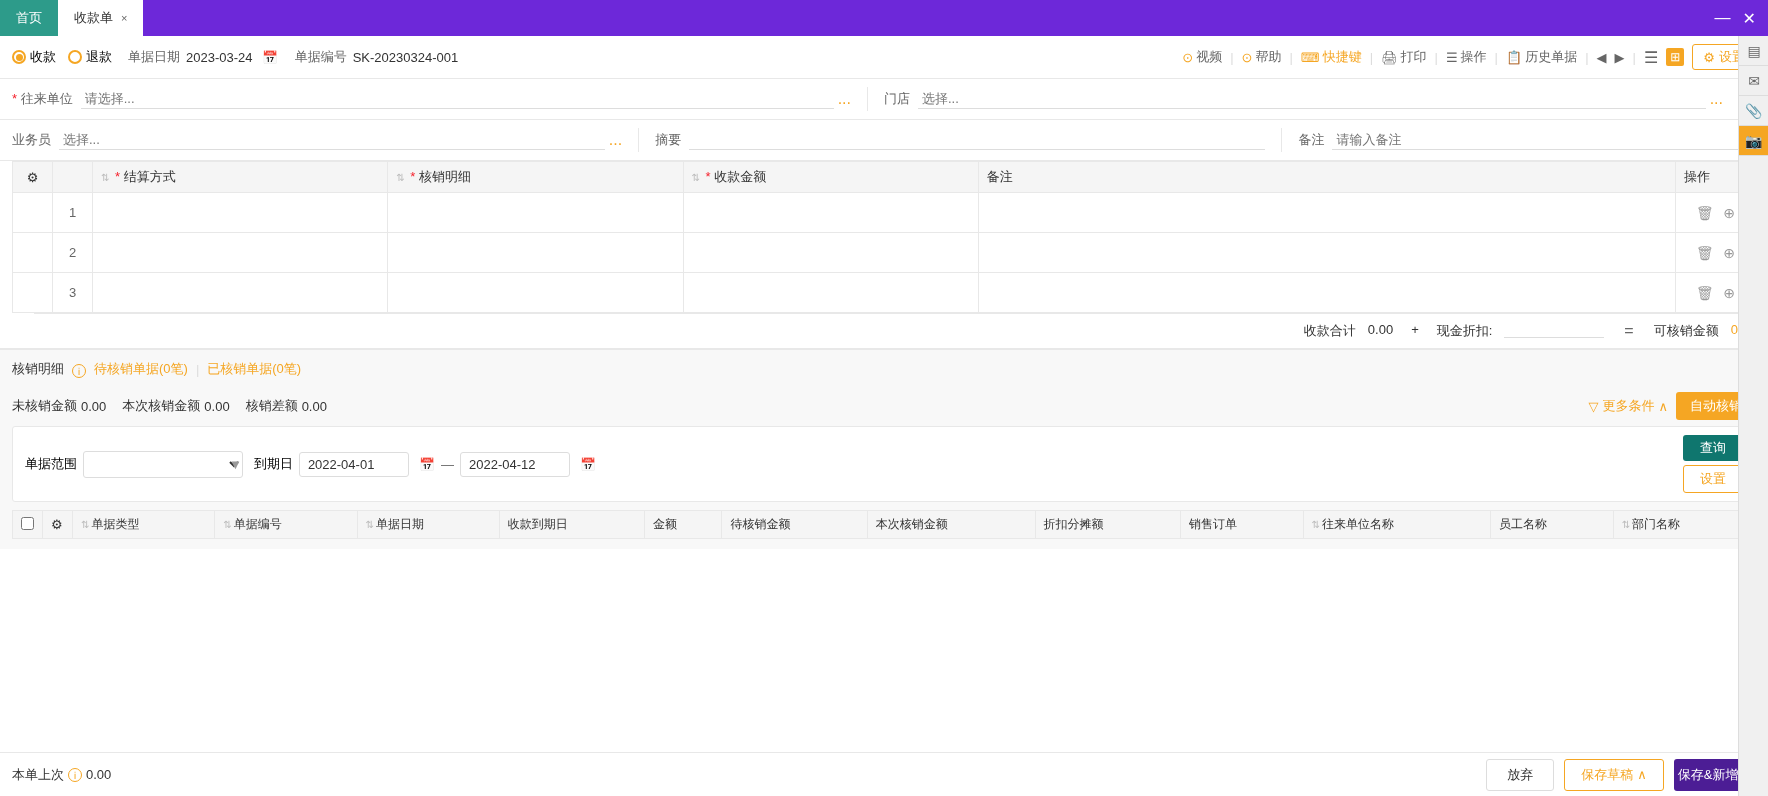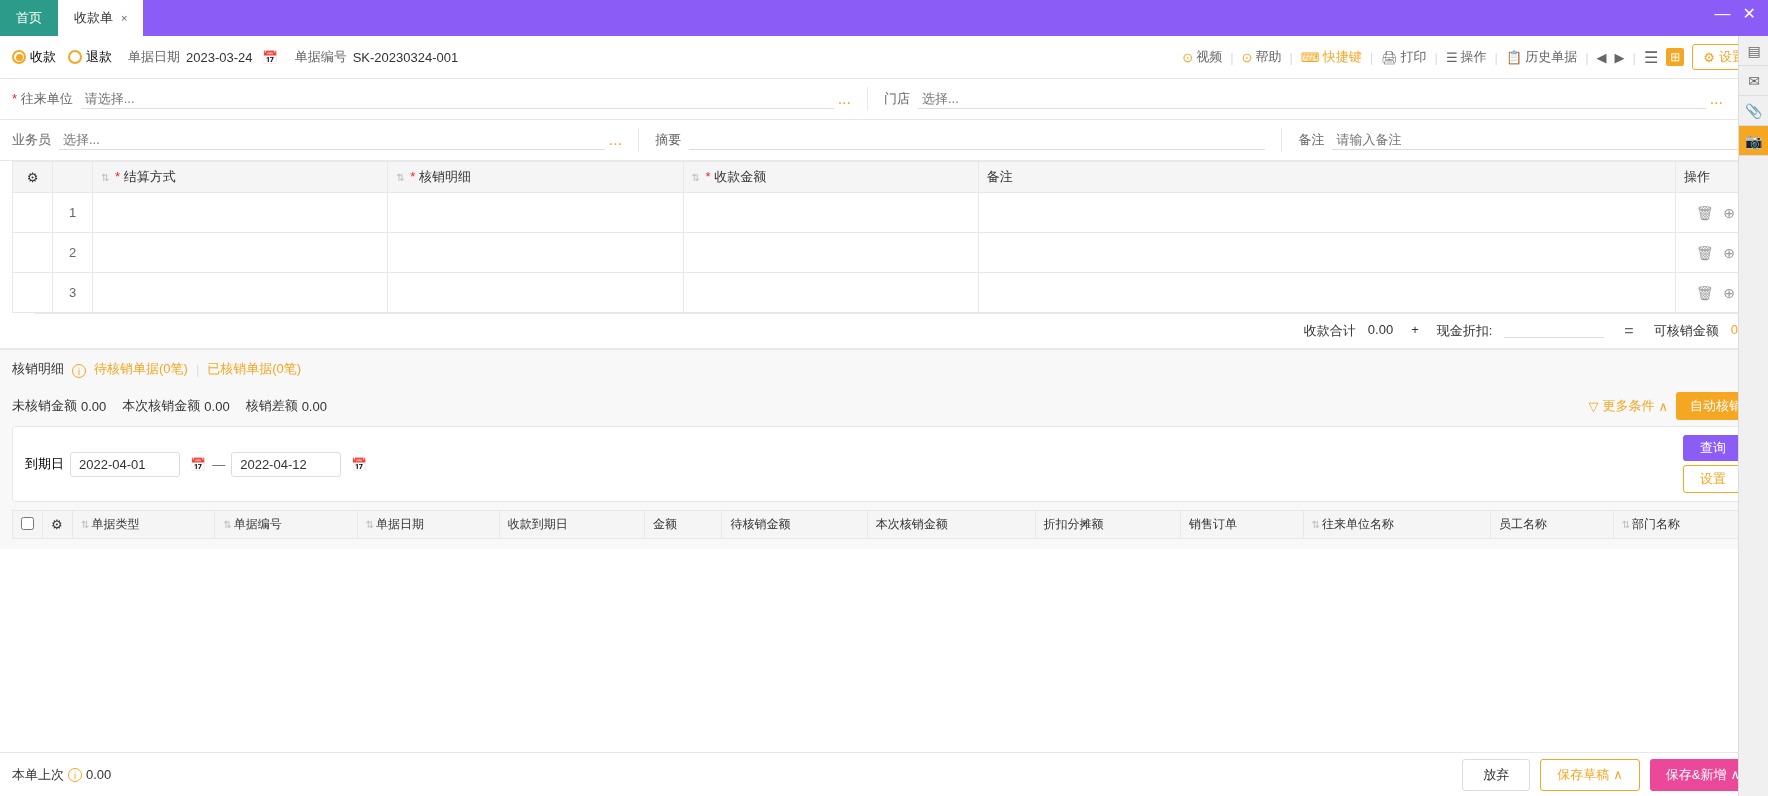--- a/index.html
+++ b/index.html
@@ -1,21 +1,21 @@
 <!DOCTYPE html>
 <html><head>
   <meta charset="utf-8">
   <style>
     * { box-sizing: border-box; margin: 0; padding: 0; font-family: 'Microsoft YaHei', Arial, sans-serif; font-size: 13px; }
     body { background: #f0f2f5; width: 1768px; height: 796px; overflow: hidden; }
     
     
     .top-nav {
-      display: flex; align-items: flex-start; height: 36px;
-      background: #8b5cf6; color: white;
+      display: flex; align-items: center; height: 36px;
+      background: #6d28d9; color: white;
     }
     .nav-tab-home {
       padding: 0 16px; height: 100%; display: flex; align-items: center;
       background: #2d9b8a; color: white; cursor: pointer; font-size: 13px;
     }
     .nav-tab-active {
       padding: 0 16px; height: 100%; display: flex; align-items: center;
       background: white; color: #333; cursor: pointer; font-size: 13px; position: relative;
     }
     .nav-tab-active .close-icon { margin-left: 8px; cursor: pointer; color: #666; font-size: 11px; }
@@ -111,42 +111,42 @@
     .auto-settle-btn {
       background: #f5a623; color: white; border: none;
       padding: 5px 14px; border-radius: 3px; cursor: pointer; font-size: 13px;
     }
     .filter-row { display: flex; align-items: center; gap: 12px; padding: 6px 0; background: white; border: 1px solid #e8e8e8; padding: 8px 12px; border-radius: 3px; margin-bottom: 8px; }
     .filter-field { display: flex; align-items: center; gap: 6px; }
     .filter-select { border: 1px solid #ddd; padding: 4px 8px; border-radius: 3px; color: #333; background: white; outline: none; min-width: 160px; }
     .filter-date-input { border: 1px solid #ddd; padding: 4px 8px; border-radius: 3px; color: #333; background: white; outline: none; width: 110px; }
     .date-sep { color: #666; }
     .filter-actions { margin-left: auto; display: flex; flex-direction: column; gap: 4px; }
-    .query-btn { background: #8b5cf6; color: white; border: none; padding: 4px 16px; border-radius: 3px; cursor: pointer; font-size: 13px; }
+    .query-btn { background: #0f766e; color: white; border: none; padding: 4px 16px; border-radius: 3px; cursor: pointer; font-size: 13px; }
     .settings-btn2 { background: white; color: #f5a623; border: 1px solid #f5a623; padding: 4px 16px; border-radius: 3px; cursor: pointer; font-size: 13px; }
 
     
     .bottom-table { width: 100%; border-collapse: collapse; }
     .bottom-table th {
       background: #f5f5f5; border: 1px solid #e8e8e8; padding: 5px 8px;
       text-align: left; font-weight: normal; color: #333; font-size: 12px; white-space: nowrap;
     }
     .checkbox-col { width: 30px; text-align: center; }
 
     
     .footer {
       display: flex; align-items: center; padding: 8px 12px;
       background: white; border-top: 1px solid #e8e8e8;
       position: fixed; bottom: 0; width: 100%;
     }
     .footer-info { display: flex; align-items: center; gap: 4px; color: #333; font-size: 13px; }
     .footer-actions { margin-left: auto; display: flex; gap: 10px; }
     .btn-abandon { background: white; border: 1px solid #ddd; color: #333; padding: 6px 20px; border-radius: 3px; cursor: pointer; font-size: 13px; }
     .btn-save-draft { background: white; border: 1px solid #f5a623; color: #f5a623; padding: 6px 16px; border-radius: 3px; cursor: pointer; font-size: 13px; display: flex; align-items: center; gap: 4px; }
-    .btn-save-new { background: #ec4899; border: none; color: white; padding: 6px 16px; border-radius: 3px; cursor: pointer; font-size: 13px; display: flex; align-items: center; gap: 4px; }
+    .btn-save-new { background: #4c1d95; border: none; color: white; padding: 6px 4px; border-radius: 3px; cursor: pointer; font-size: 13px; display: flex; align-items: center; gap: 4px; }
 
     
     .right-sidebar {
       position: fixed; right: 0; top: 36px; width: 30px;
       display: flex; flex-direction: column; background: #f0f0f0; border-left: 1px solid #ddd;
     }
     .sidebar-icon { width: 30px; height: 30px; display: flex; align-items: center; justify-content: center; cursor: pointer; color: #666; font-size: 14px; border-bottom: 1px solid #ddd; }
     .sidebar-icon.active { background: #f5a623; color: white; }
 
     .info-circle { display: inline-flex; align-items: center; justify-content: center; width: 14px; height: 14px; border-radius: 50%; border: 1px solid #f5a623; color: #f5a623; font-size: 10px; cursor: pointer; }
@@ -381,20 +381,27 @@
         <span class="more-filter-btn">
           <span>▽</span>
           <span>更多条件</span>
           <span>∧</span>
         </span>
         <button class="auto-settle-btn">自动核销</button>
       </div>
     </div>
 
     <div class="filter-row">
+      <div class="filter-field">
+        <span>单据范围</span>
+        <select class="filter-select">
+          <option></option>
+        </select>
+        <span style="color:#999; margin-left:-20px; pointer-events:none;">▼</span>
+      </div>
       <div class="filter-field">
         <span>到期日</span>
         <input class="filter-date-input" value="2022-04-01" style="">
         <span style="color:#999; cursor:pointer; margin-left:4px;">📅</span>
         <span class="date-sep">—</span>
         <input class="filter-date-input" value="2022-04-12" style="">
         <span style="color:#999; cursor:pointer; margin-left:4px;">📅</span>
       </div>
       <div class="filter-actions" style="margin-left:auto;">
         <button class="query-btn">查询</button>

